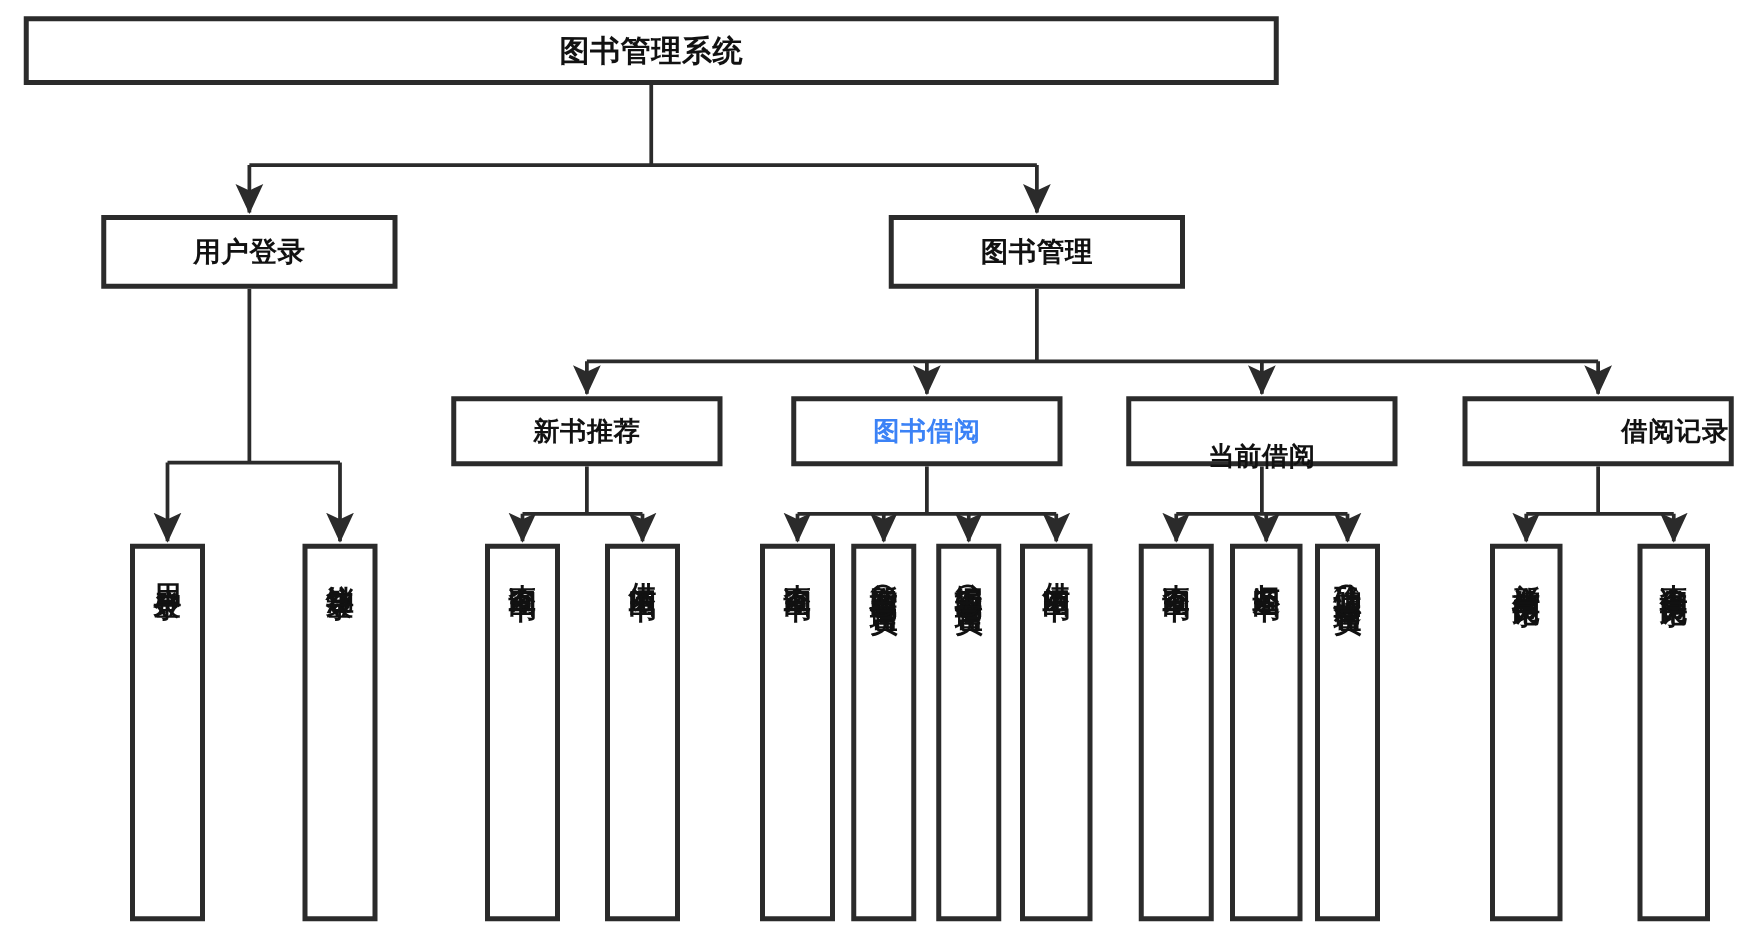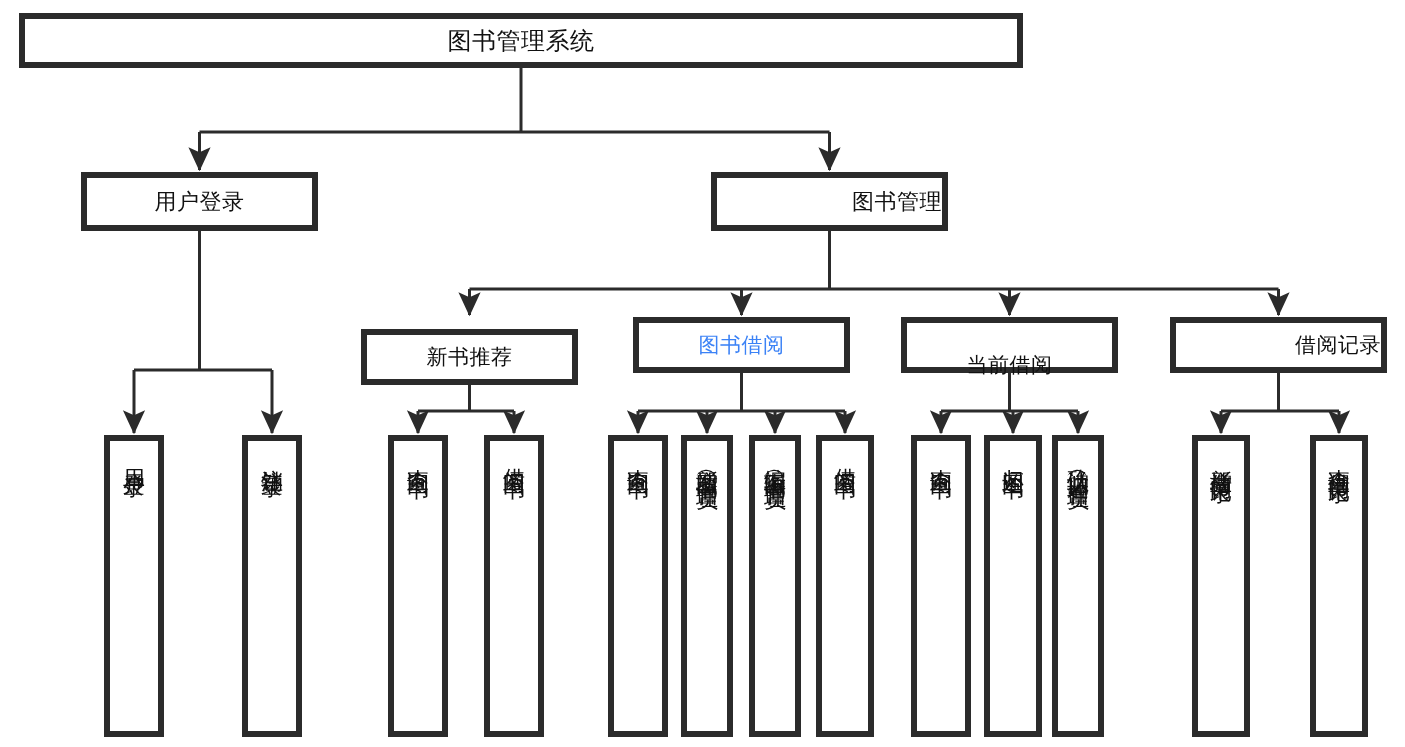--- a/index.html
+++ b/index.html
@@ -21,25 +21,26 @@
     position: absolute;
     left: 0;
     top: 0;
     width: 1405px;
     height: 747px;
   }
   .node {
     position: absolute;
     box-sizing: border-box;
     background: #ffffff;
-    border: 6px solid #4c1d95;
+    border: 4px solid #4c1d95;
     display: flex;
     align-items: center;
     justify-content: center;
     z-index: 3;
+    font-weight: bold;
   }
   .node .label {
     color: #111111;
     white-space: nowrap;
     letter-spacing: 0.5px;
   }
   .node.root .label { font-size: 24px; }
   .node.lvl1 .label { font-size: 22px; }
   .node.lvl2 .label { font-size: 21px; }
   .node.leaf {
@@ -113,24 +114,24 @@
       </g>
   </svg>
 
   <div id="node-layer">
       <div class="node root" style="left: 19px; top: 13px; width: 1004px; height: 55px; border-color: rgb(43, 43, 43);">
         <span class="label" style="color: rgb(17, 17, 17);">图书管理系统</span>
       </div>
       <div class="node lvl1" style="left: 81px; top: 172px; width: 237px; height: 59px; border-color: rgb(43, 43, 43);">
         <span class="label" style="color: rgb(17, 17, 17);">用户登录</span>
       </div>
-      <div class="node lvl1" style="left: 711px; top: 172px; width: 237px; height: 59px; border-color: rgb(43, 43, 43); justify-content: flex-end;">
+      <div class="node lvl1" style="left: 711px; top: 172px; width: 237px; height: 59px; border-color: rgb(43, 43, 43);">
         <span class="label" style="color: rgb(17, 17, 17);">图书管理</span>
       </div>
-      <div class="node lvl2" style="left: 361px; top: 317px; width: 217px; height: 56px; border-color: rgb(43, 43, 43); margin-top: 12px;">
+      <div class="node lvl2" style="left: 361px; top: 317px; width: 217px; height: 56px; border-color: rgb(43, 43, 43);">
         <span class="label" style="color: rgb(17, 17, 17);">新书推荐</span>
       </div>
       <div class="node lvl2" style="left: 633px; top: 317px; width: 217px; height: 56px; border-color: rgb(43, 43, 43);">
         <span class="label" style="color: #3b82f6;">图书借阅</span>
       </div>
       <div class="node lvl2" style="left: 901px; top: 317px; width: 217px; height: 56px; border-color: rgb(43, 43, 43);">
         <span class="label" style="color: rgb(17, 17, 17); margin-top: 40px;">当前借阅</span>
       </div>
       <div class="node lvl2" style="left: 1170px; top: 317px; width: 217px; height: 56px; border-color: rgb(43, 43, 43); justify-content: flex-end;">
         <span class="label" style="color: rgb(17, 17, 17);">借阅记录</span>

